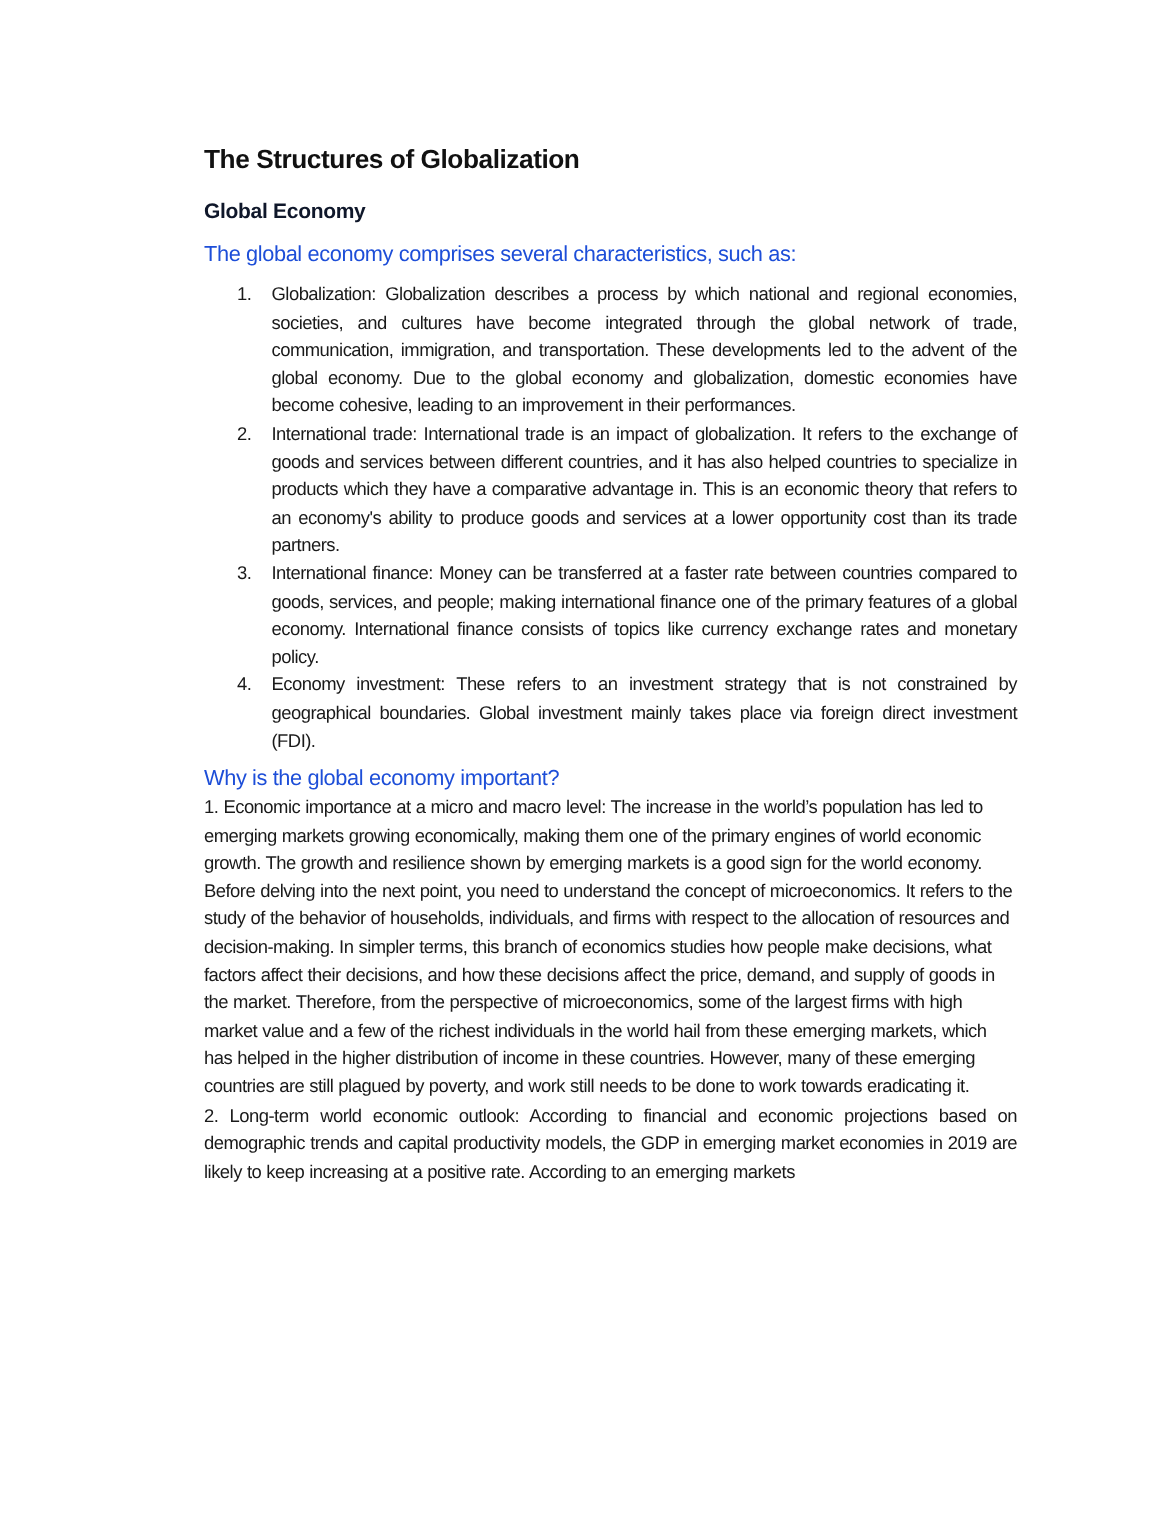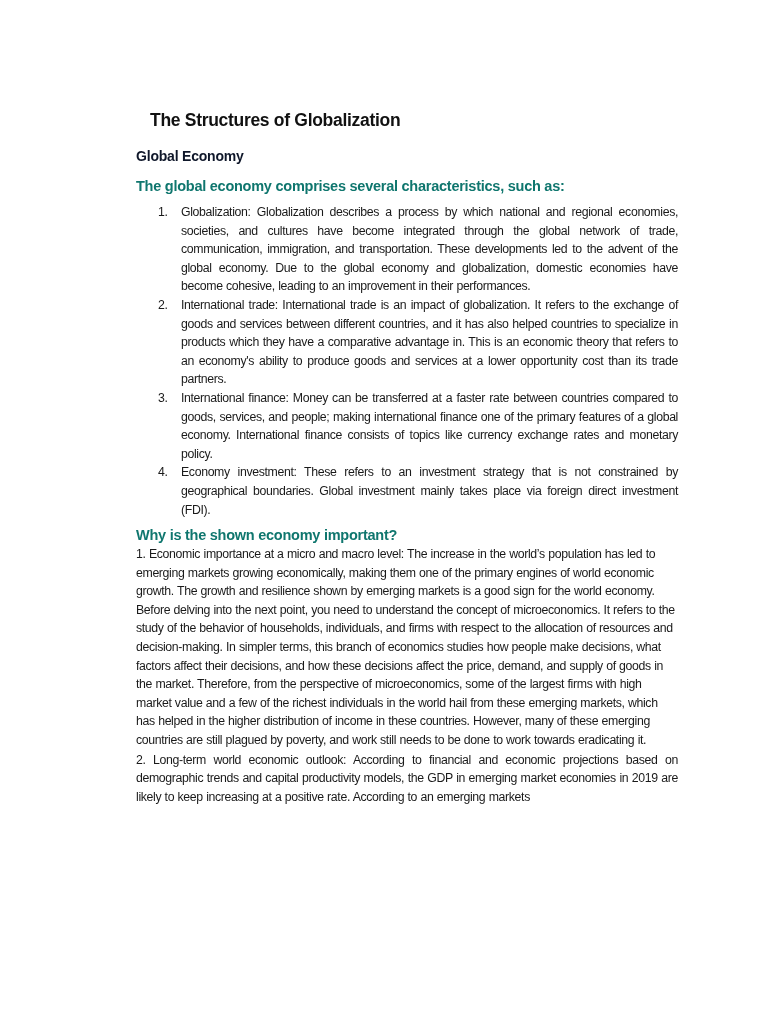--- a/index.html
+++ b/index.html
@@ -17,40 +17,40 @@
     }
     .page {
       position: absolute;
       left: 136px;
       top: 94px;
       width: 542px;
     }
     .doc-title {
       font-size: 17.5px;
       font-weight: bold;
-      margin: 14px;
+      margin: 0;
       line-height: 24px;
       letter-spacing: -0.3px;
       color: #111;
     }
     .section-h {
       font-size: 14px;
       font-weight: bold;
       margin: 12px 0 0 0;
       line-height: 20px;
       letter-spacing: -0.2px;
       color: #0f172a;
     }
     .sub-h {
       font-size: 14.5px;
-      font-weight: bold;
+      font-weight: normal;
       margin: 10px 0 0 0;
       line-height: 20px;
       letter-spacing: -0.25px;
-      color: #0f766e;
+      color: #1d4ed8;
     }
     p, li {
       font-size: 12.3px;
       line-height: 18.6px;
       letter-spacing: -0.35px;
       word-spacing: 0.3px;
     }
     .justify { text-align: justify; }
     .intro {
       margin: 13px 0 0 0;
@@ -103,18 +103,18 @@
     <li>
       <span class="num">3.</span>
       <span>International finance:</span><span> Money can be transferred at a faster rate between countries compared to goods, services, and people; making international finance one of the primary features of a global economy. International finance consists of topics like currency exchange rates and monetary policy.</span>
     </li>
     <li>
       <span class="num">4.</span>
       <span>Economy investment:</span><span> These refers to an investment strategy that is not constrained by geographical boundaries. Global investment mainly takes place via foreign direct investment (FDI).</span>
     </li>
   </ol>
 
-  <h3 class="sub-h why-h">Why is the shown economy important?</h3>
+  <h3 class="sub-h why-h">Why is the global economy important?</h3>
 
   <p class="imp"><span>1. </span><b>Economic importance at a micro and macro level</b><span>: The increase in the world’s population has led to emerging markets growing economically, making them one of the primary engines of world economic growth. The growth and resilience shown by emerging markets is a good sign for the world economy. Before delving into the next point, you need to understand the concept of microeconomics. It refers to the study of the behavior of households, individuals, and firms with respect to the allocation of resources and decision-making. In simpler terms, this branch of economics studies how people make decisions, what factors affect their decisions, and how these decisions affect the price, demand, and supply of goods in the market. Therefore, from the perspective of microeconomics, some of the largest firms with high market value and a few of the richest individuals in the world hail from these emerging markets, which has helped in the higher distribution of income in these countries. However, many of these emerging countries are still plagued by poverty, and work still needs to be done to work towards eradicating it.</span></p>
 
   <p class="imp2 justify"><span>2. </span><b>Long-term world economic outlook</b><span>: According to financial and economic projections based on demographic trends and capital productivity models, the GDP in emerging market economies in 2019 are likely to keep increasing at a positive rate. According to an emerging markets</span></p>
 </div>
 
 </body></html>

